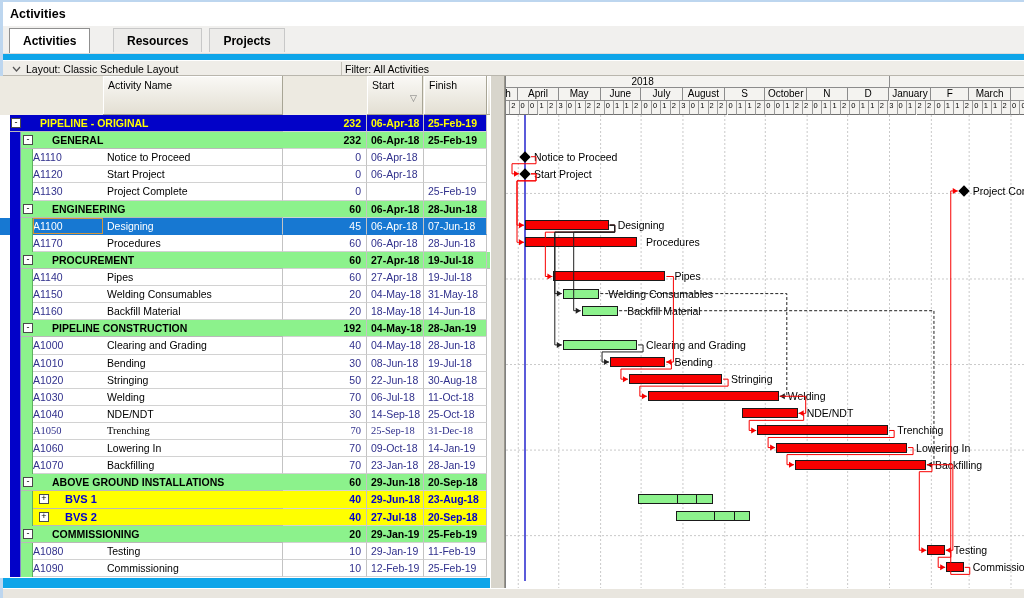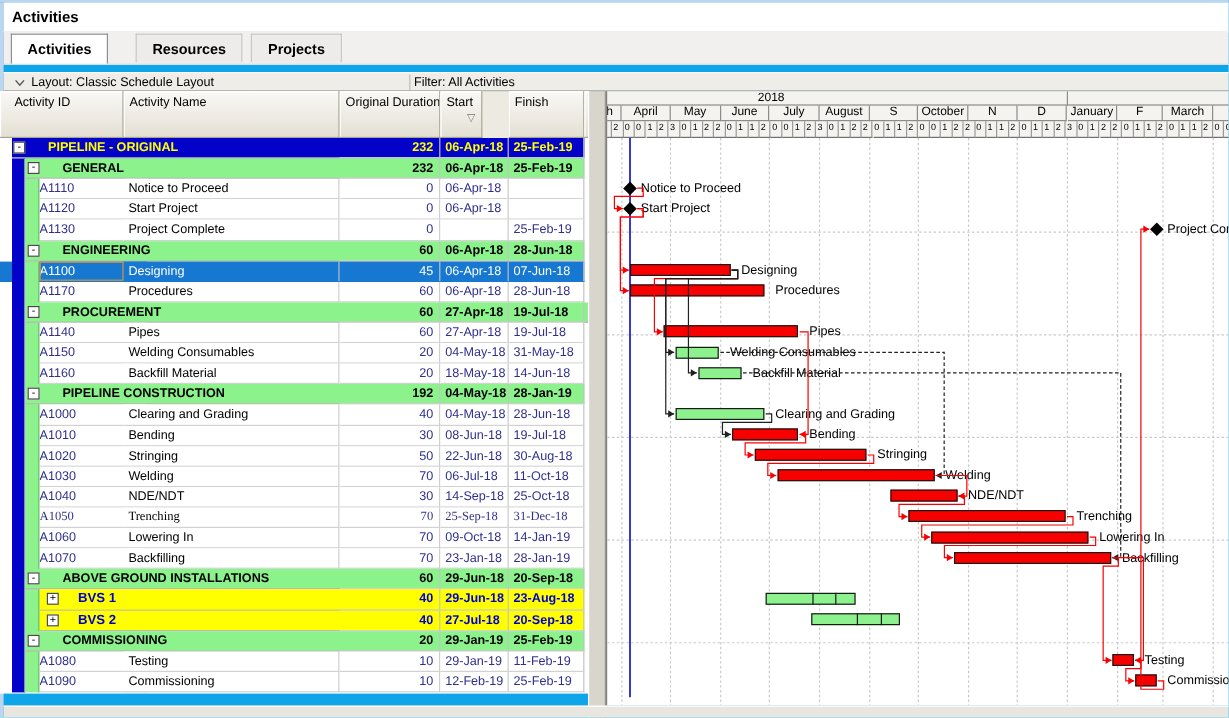--- a/index.html
+++ b/index.html
@@ -102,24 +102,22 @@
       <svg width="9" height="6">
           <polyline points="1,1 4.5,5 8,1" stroke="#555" stroke-width="1.2" fill="none"></polyline>
         </svg>
     </span>
     <span class="lay">Layout: Classic Schedule Layout</span>
     <span class="tdiv"></span>
     <span class="filt">Filter: All Activities</span>
   </div>
 
   <div class="colheaders" id="colheaders">
-      <div class="hcell" style="left: 0px; width: 103px; padding-left: 12px;">Activity ID</div>
       <div class="hcell" style="left: 103px; width: 180px;">Activity Name</div>
-      <div class="hcell" style="left: 283px; width: 84px;">Original Duration</div>
-      <div class="hcell" style="left: 367px; width: 35px;">Start<span class="sorttri">▽</span></div>
+      <div class="hcell" style="left: 367px; width: 56px;">Start<span class="sorttri">▽</span></div>
       <div class="hcell" style="left: 424px; width: 63px;">Finish</div>
       <div class="hcell" style="left: 487px; width: 3px;"></div>
     </div>
   <div class="tablebody" id="tablebody">
       <div class="band" style="left: 10px; top: 17.11px; width: 11px; height: 444.86px; background: var(--c-project); border-right: 1px solid rgb(136, 136, 204); box-sizing: border-box;"></div>
       <div class="band" style="left: 21px; top: 17.11px; width: 12px; height: 444.86px; background: var(--c-group); border-right: 1px solid rgb(96, 176, 96); box-sizing: border-box;"></div>
       <div class="trow k-project" style="top: 0px;">
         <div class="rowbg" style="left: 10px; width: 477px; padding-left: 30px;">PIPELINE - ORIGINAL</div>
         <div class="cell c-dur vals">232</div>
         <div class="cell c-start vals">06-Apr-18</div>

